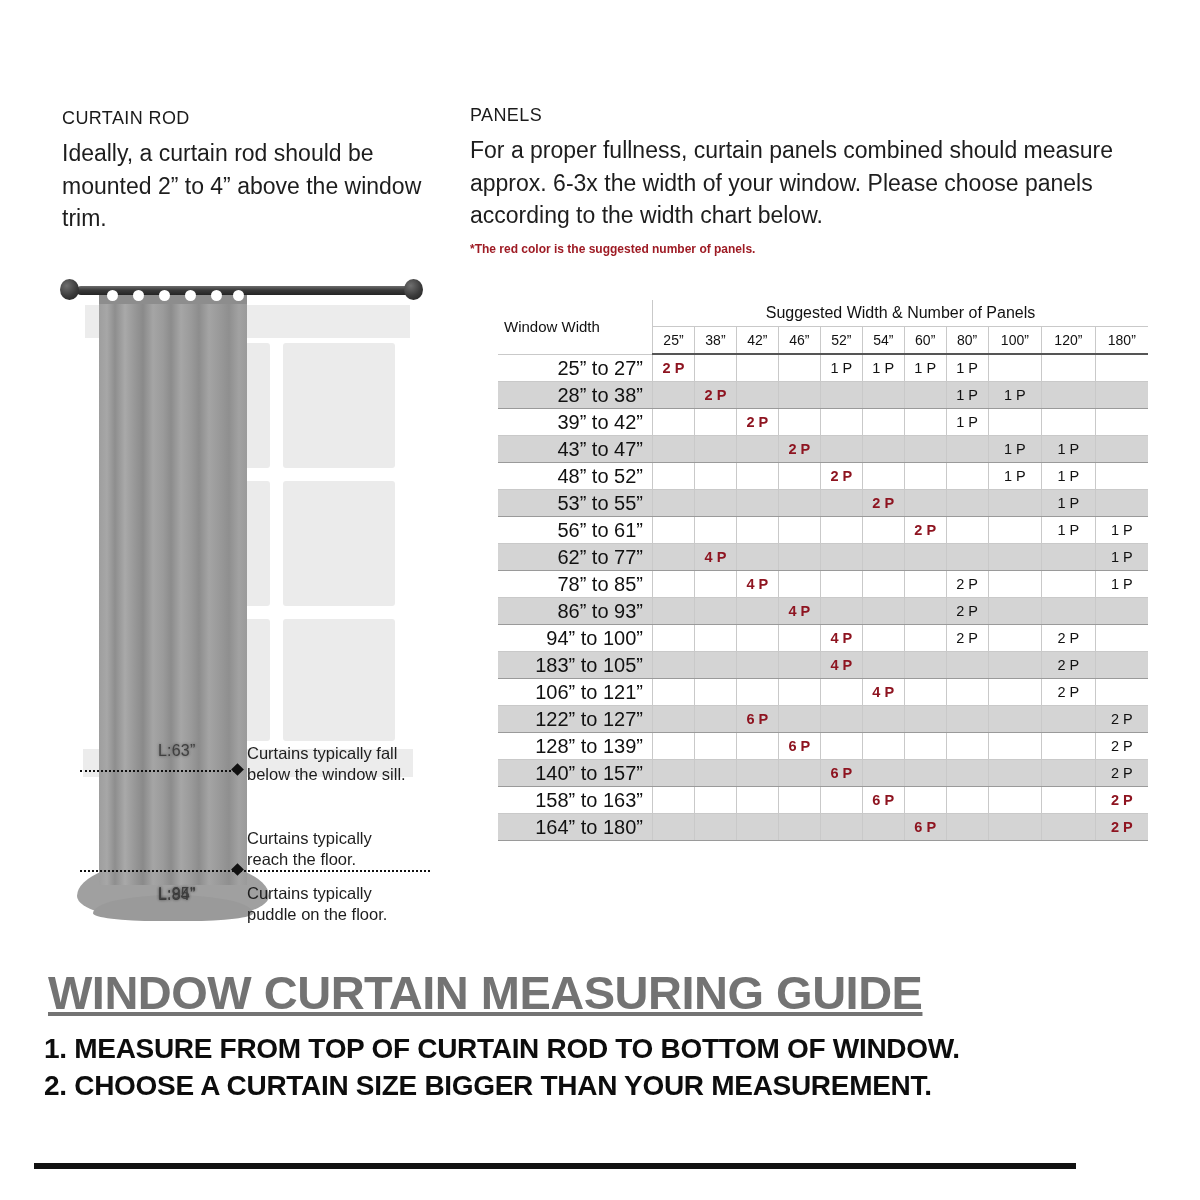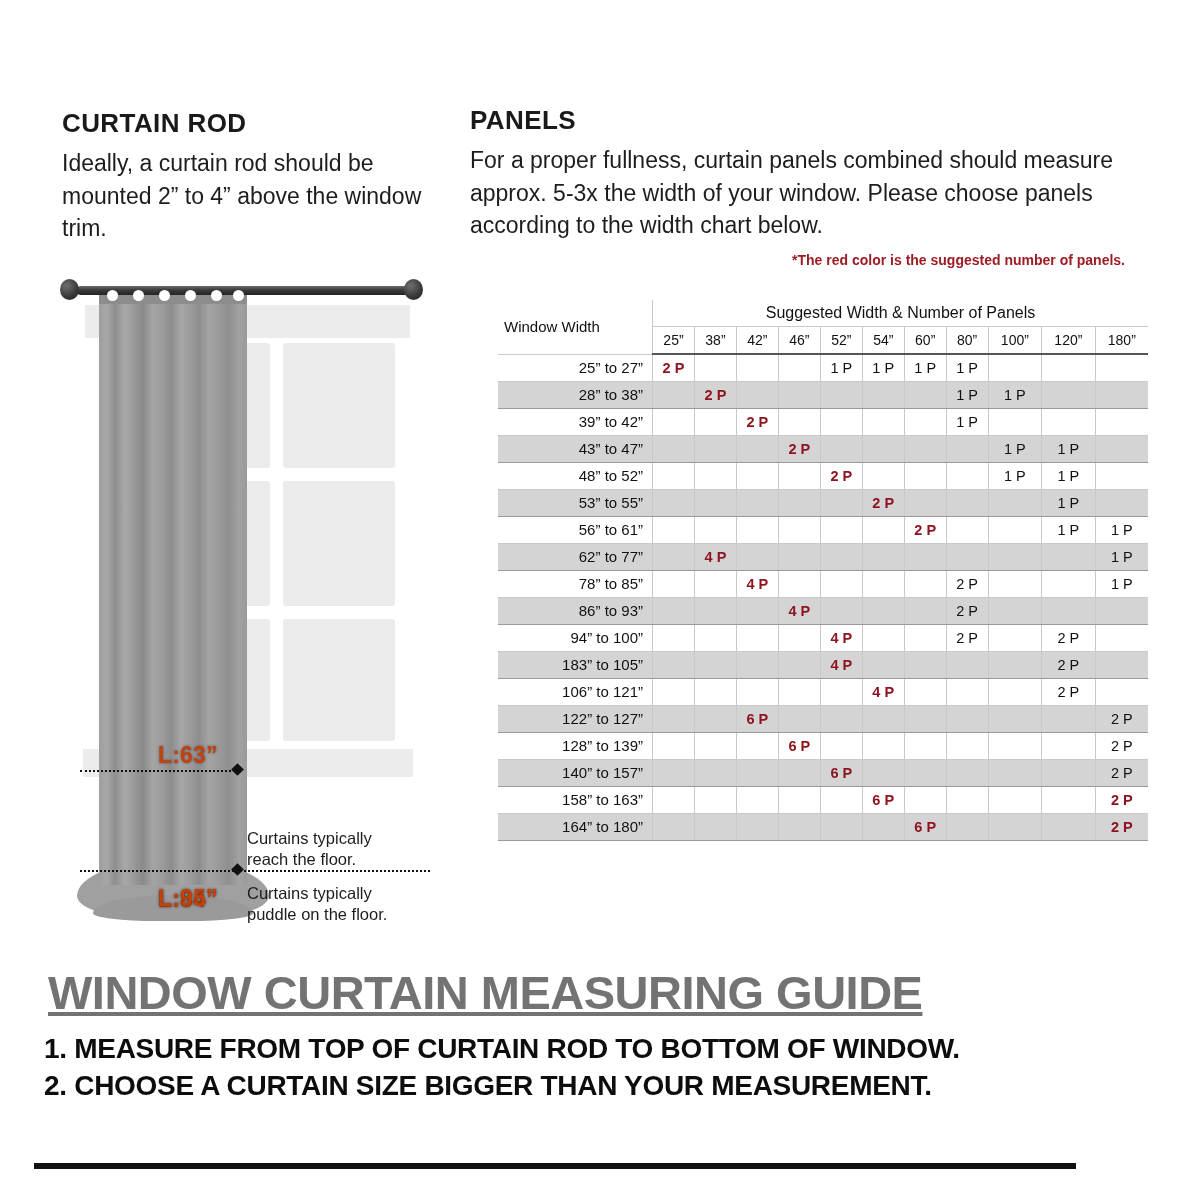--- a/index.html
+++ b/index.html
@@ -13,21 +13,21 @@
   }
 
   
   .top{
     position:absolute; left:0; top:0; width:1200px; height:950px;
   }
 
   
   .left{ position:absolute; left:62px; top:108px; width:390px; }
   .sec-title{
-    font-size:26px; font-weight:bold; letter-spacing:.4px;
+    font-size:18px; font-weight:normal; letter-spacing:.4px;
     margin:0 0 8px 0; color:#1a1a1a;
   }
   .sec-body{
     font-size:23px; line-height:1.42; color:#1d1d1d;
     margin:0;
   }
 
   
   .illus{ position:absolute; left:55px; top:265px; width:400px; height:670px; }
 
@@ -92,33 +92,33 @@
 
   
   .mline{
     position:absolute; height:0; border-top:2px dotted #111;
   }
   .marrow{
     position:absolute; width:9px; height:9px; background:#111;
     transform:rotate(45deg);
   }
   .lbl{
-    position:absolute; color:#c2410c; font-weight:bold; font-size:23px;
+    position:absolute; color:#404040; font-weight:normal; font-size:16px;
     text-shadow:0 0 3px rgba(0,0,0,.45);
     letter-spacing:.2px; white-space:nowrap;
   }
   .note{
     position:absolute; font-size:16.5px; line-height:1.28; color:#1d1d1d;
     white-space:pre-line;
   }
 
   
   .right{ position:absolute; left:470px; top:105px; width:655px; }
   .red-note{
-    font-size:14px; color:#9e1b24; margin:10px 0 0 8px; font-weight:600;text-align:right;
+    font-size:12px; color:#9e1b24; margin:10px 0 0 0; font-weight:600;
   }
 
   
   table.chart{
     position:absolute; left:498px; top:300px;
     width:650px; border-collapse:collapse;
     font-size:14px;
   }
   table.chart td, table.chart th{
     border:1px solid #c9c9c9;
@@ -136,21 +136,21 @@
   .hdr-span{
     border-top:none !important; border-right:none !important;
     font-weight:bold; font-size:16px;
   }
   .hdr-sub{
     font-weight:bold; font-size:14px; border-bottom:2px solid #555 !important;
   }
   .hdr-sub.last{ border-right:none !important; }
   .rowlabel{
     text-align:right !important; padding-right:9px !important;
-    font-size:15px; white-space:nowrap;
+    font-size:20px; white-space:nowrap;
     border-left:none !important;
   }
   tr.alt td{ background:#d4d4d4; }
   tr.alt td{ border-top:1px solid #9a9a9a; border-bottom:1px solid #9a9a9a;}
   td.cell{ font-size:14.5px; }
   td.last{ border-right:none !important; }
   .p-red{ color:#8e1420; font-weight:bold; }
   .p-blk{ color:#111; font-weight:normal; }
 
   
@@ -211,35 +211,37 @@
     <div class="grommet" style="left:52px;"></div>
     <div class="grommet" style="left:78px;"></div>
     <div class="grommet" style="left:104px;"></div>
     <div class="grommet" style="left:130px;"></div>
     <div class="grommet" style="left:156px;"></div>
     <div class="grommet" style="left:178px;"></div>
 
     <div class="mline" style="left:25px;top:505px;width:155px;"></div>
     <div class="marrow" style="left:178px;top:500px;"></div>
     <div class="lbl" style="left:103px;top:477px;">L:63”</div>
+    <div class="note" style="left:192px;top:478px;width:175px;">Curtains typically fall
+below the window sill.</div>
 
     <div class="mline" style="left:25px;top:605px;width:350px;"></div>
     <div class="marrow" style="left:178px;top:600px;"></div>
     <div class="lbl" style="left:103px;top:577px;margin-top:44px;">L:84”</div>
     <div class="note" style="left:192px;top:563px;width:175px;">Curtains typically
 reach the floor.</div>
 
     <div class="lbl" style="left:103px;top:620px;">L:95”</div>
     <div class="note" style="left:192px;top:618px;width:185px;">Curtains typically
 puddle on the floor.</div>
   </div>
 
   <div class="right">
     <div class="sec-title">PANELS</div>
-    <div class="sec-body">For a proper fullness, curtain panels combined should measure approx. 5-3x the width of your window. Please choose panels according to the width chart below.</div>
+    <div class="sec-body">For a proper fullness, curtain panels combined should measure approx. 6-3x the width of your window. Please choose panels according to the width chart below.</div>
     <div class="red-note">*The red color is the suggested number of panels.</div>
   </div>
 
   <table class="chart">
     <thead>
       <tr>
         <th class="hdr-ww" rowspan="2">Window Width</th>
         <th class="hdr-span" colspan="11">Suggested Width &amp; Number of Panels</th>
       </tr>
       <tr id="subhead">

